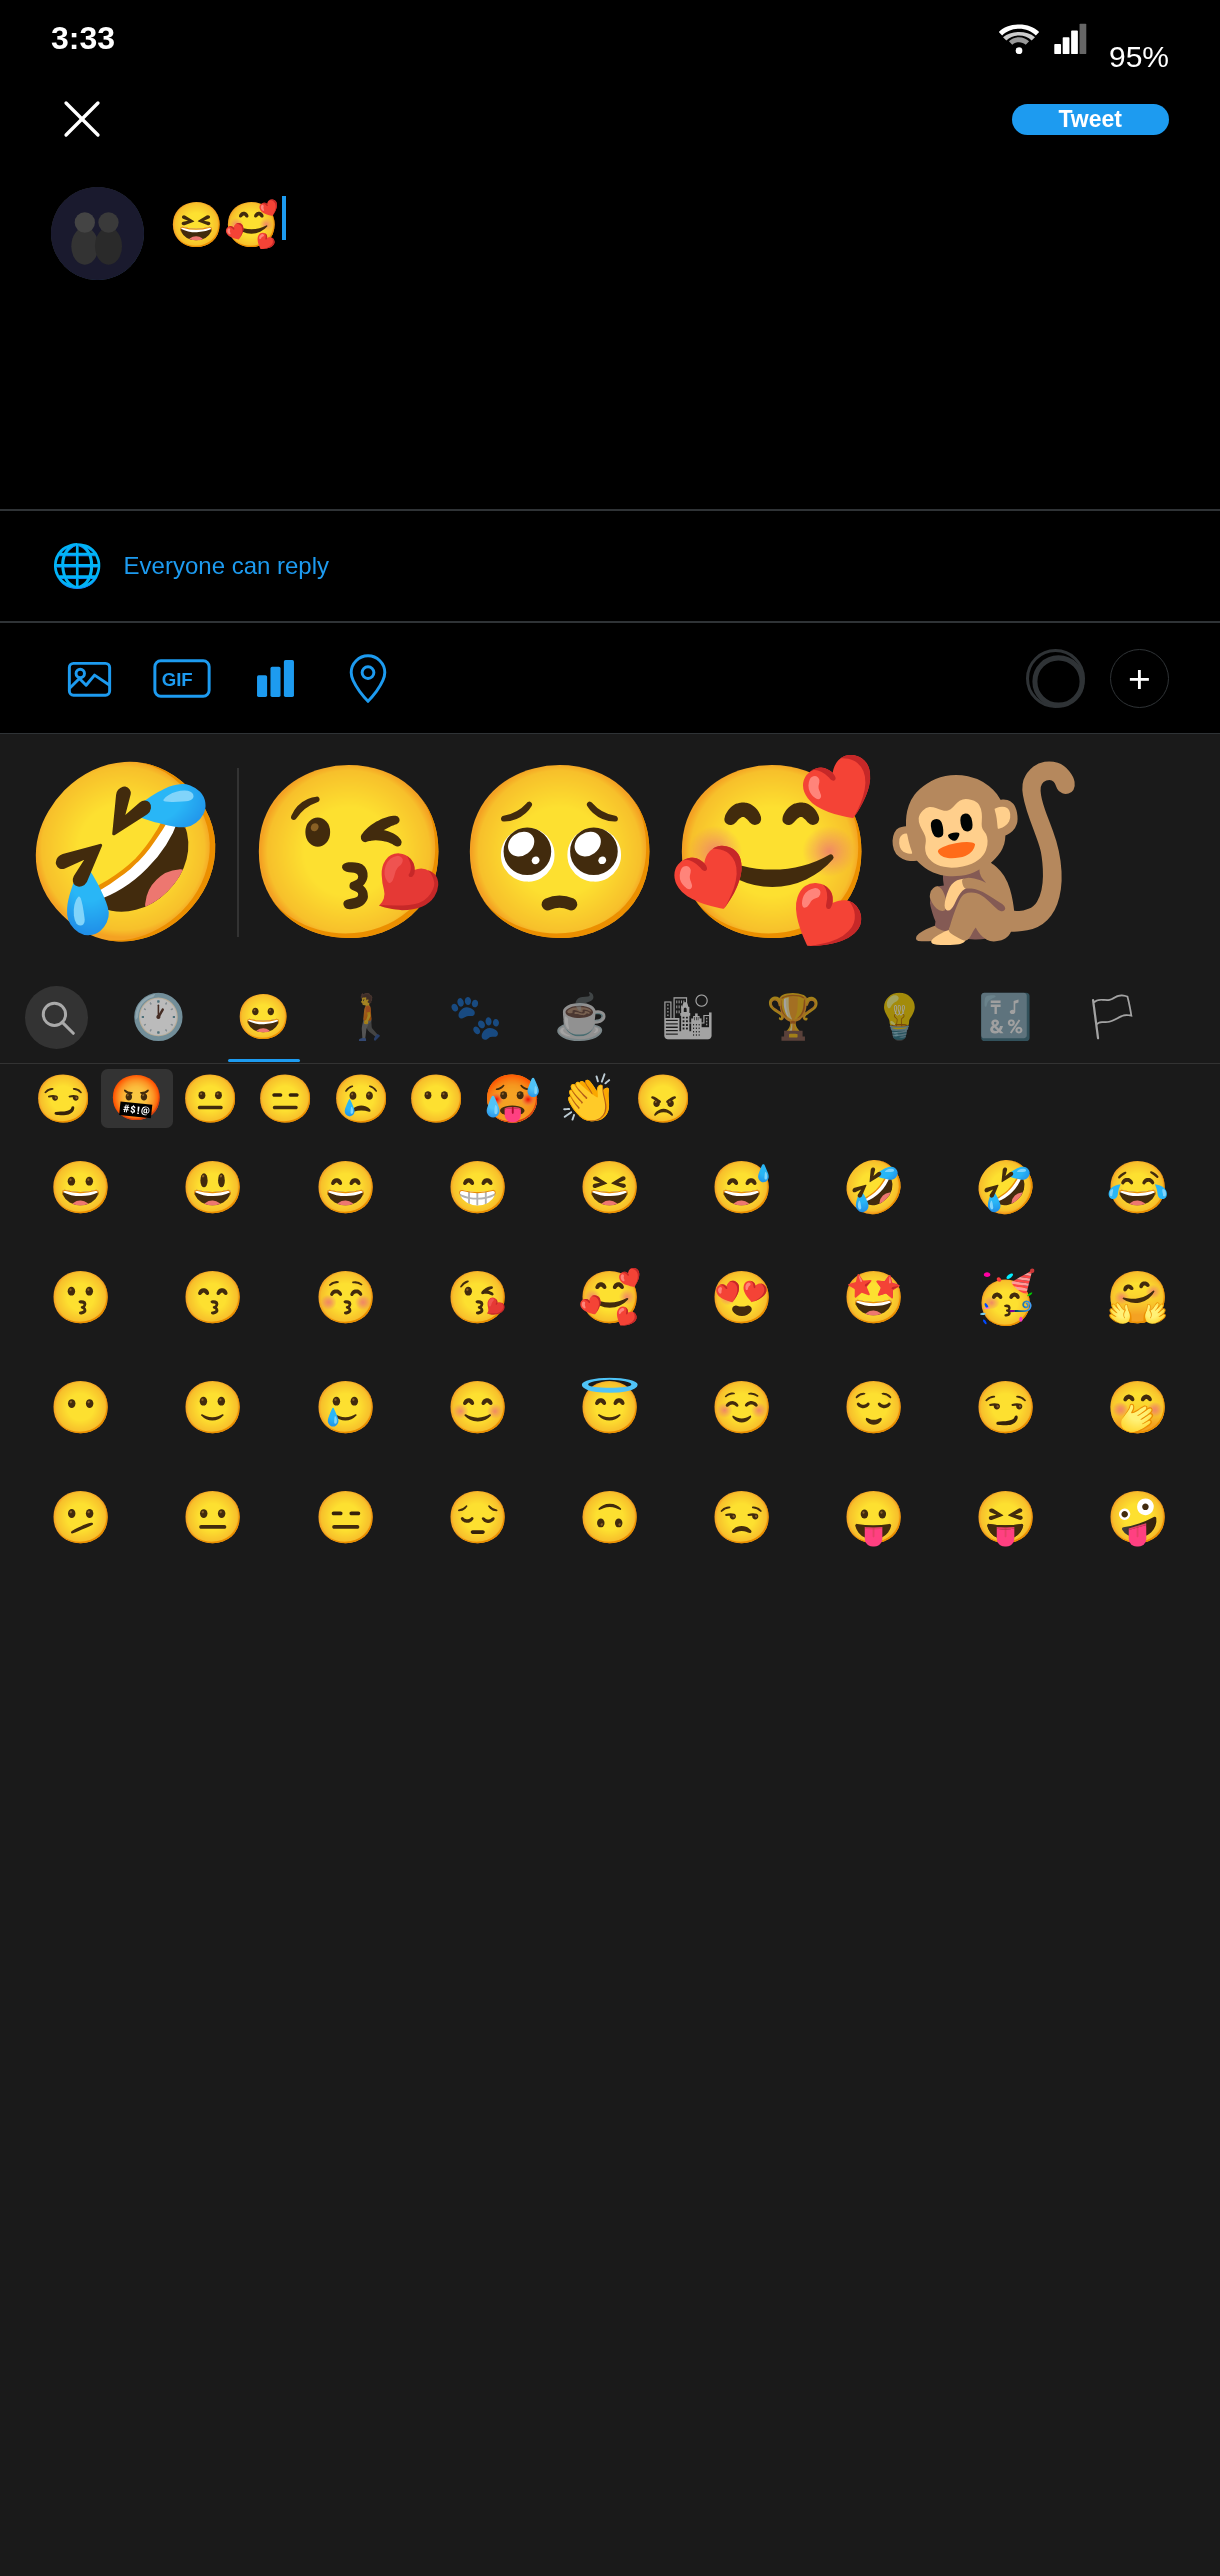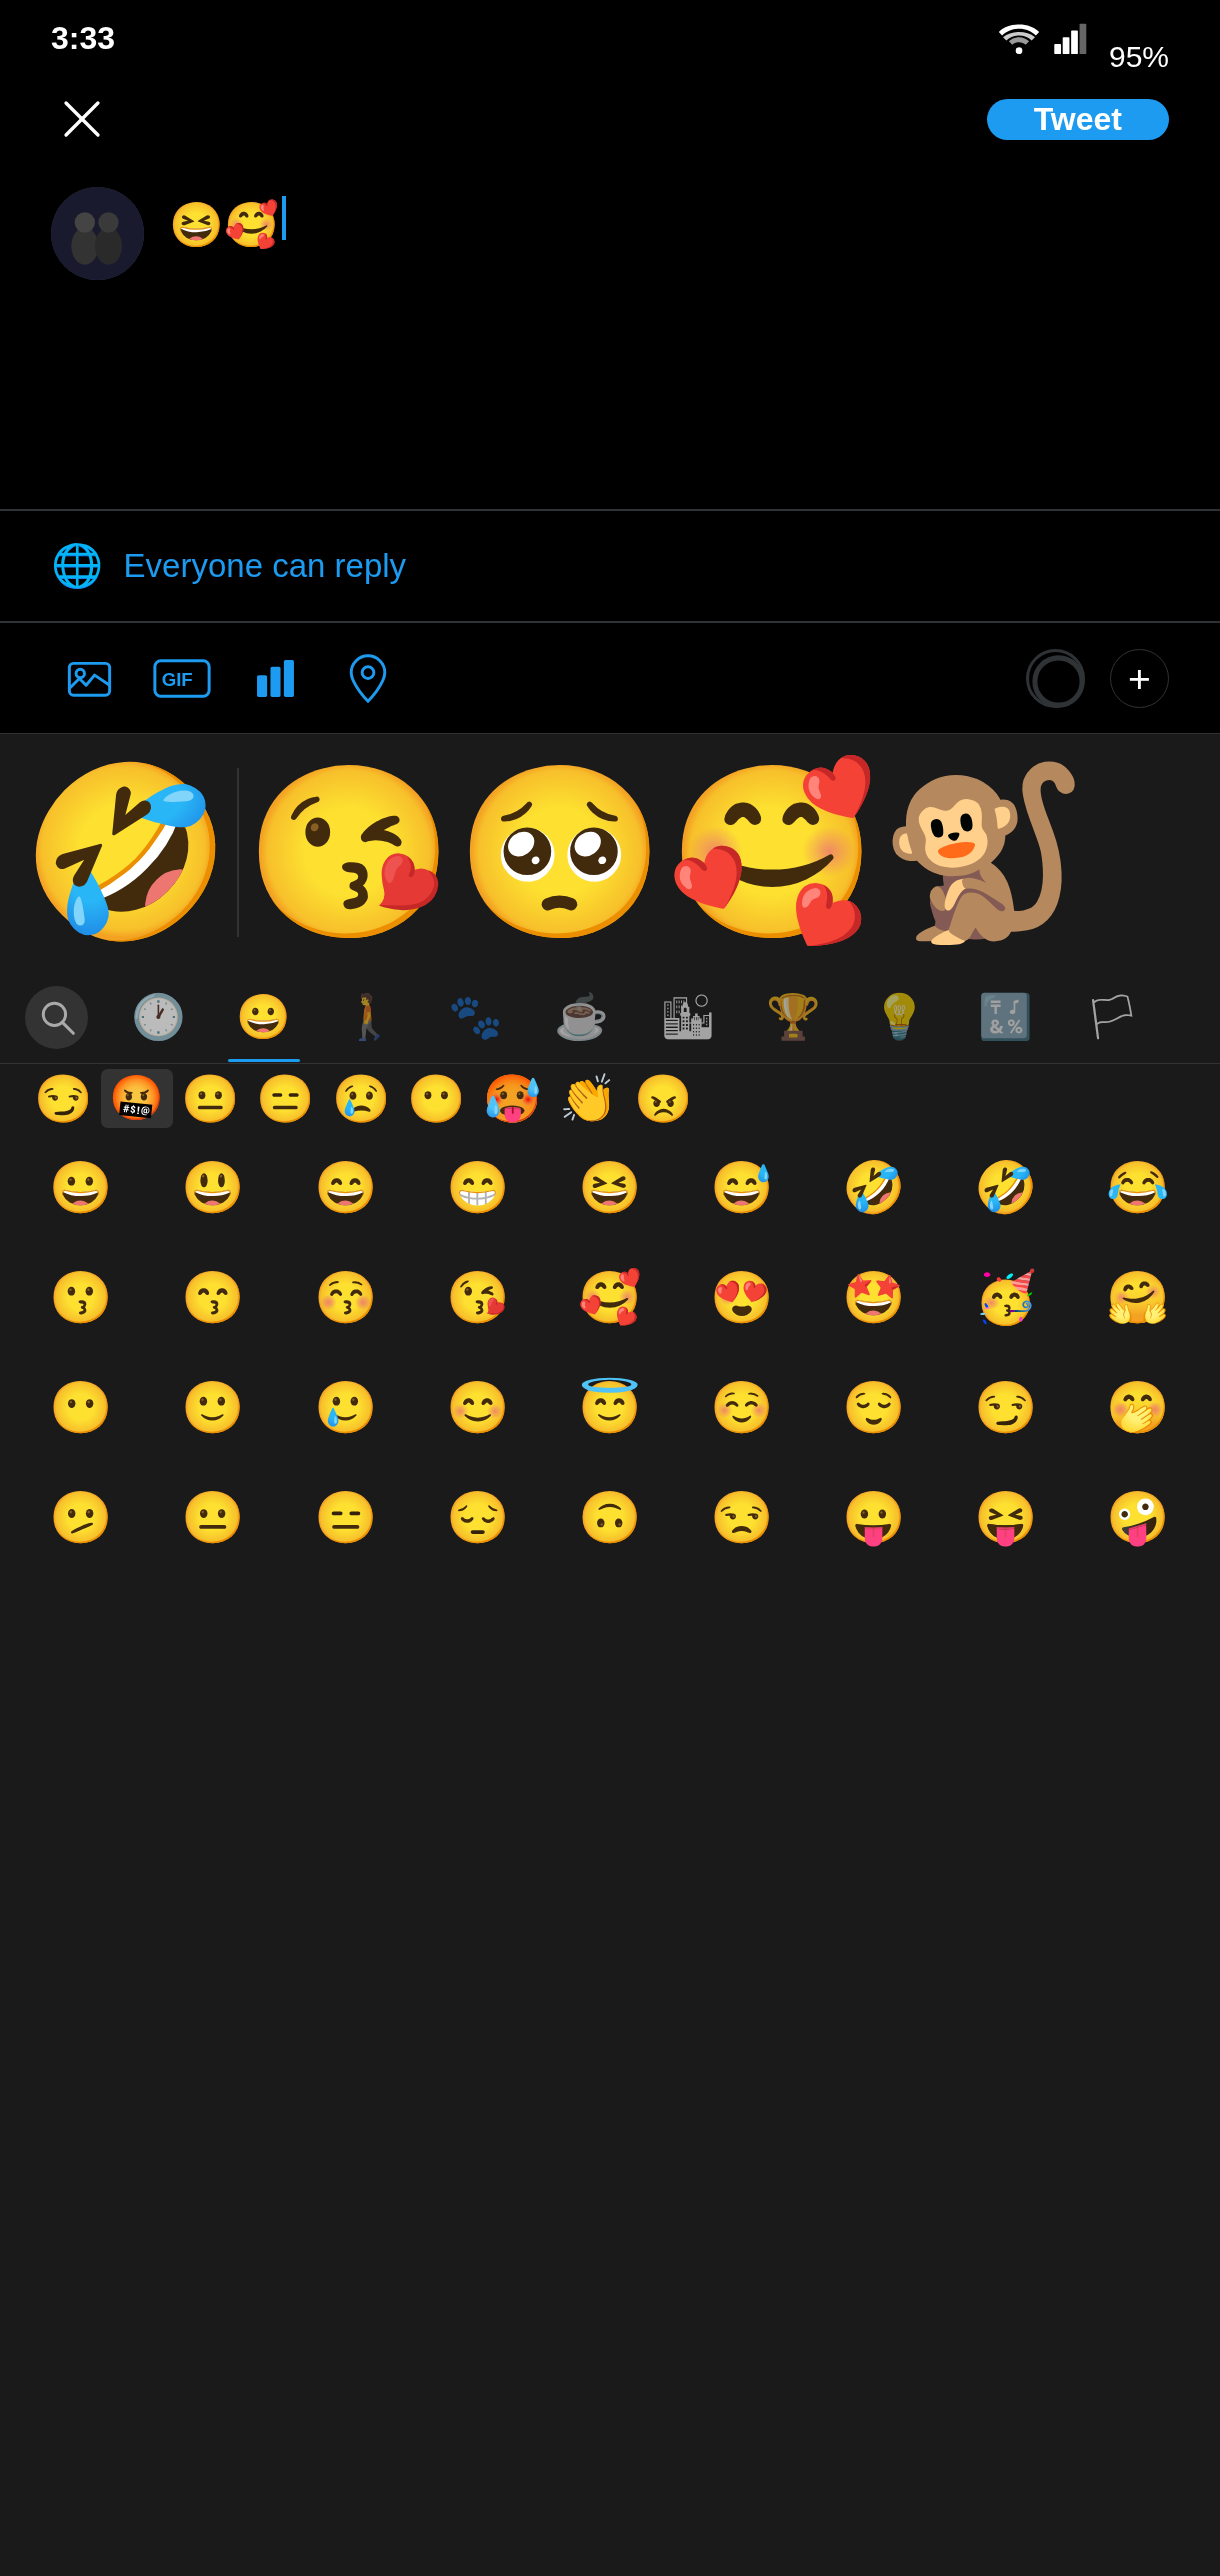--- a/index.html
+++ b/index.html
@@ -54,21 +54,21 @@
       align-items: center;
       justify-content: center;
       cursor: pointer;
     }
     .tweet-btn {
       background: #1d9bf0;
       color: #fff;
       border: none;
       border-radius: 51px;
       padding: 2px 47px;
-      font-size: 32px;
+      font-size: 23px;
       font-weight: 700;
       cursor: pointer;
     }
 
     
     .compose-area {
       display: flex;
       padding: 17px 51px;
       min-height: 339px;
     }
@@ -122,21 +122,21 @@
       display: flex;
       align-items: center;
       padding: 30.5px 51px;
       gap: 20.3px;
     }
     .globe-icon {
       font-size: 42px;
       color: #1d9bf0;
     }
     .reply-text {
-      font-size: 33px;
+      font-size: 24px;
       color: #1d9bf0;
       font-weight: 500;
     }
 
     
     .toolbar {
       display: flex;
       align-items: center;
       padding: 17px 51px;
       border-top: 1.7px solid #2f3336;

